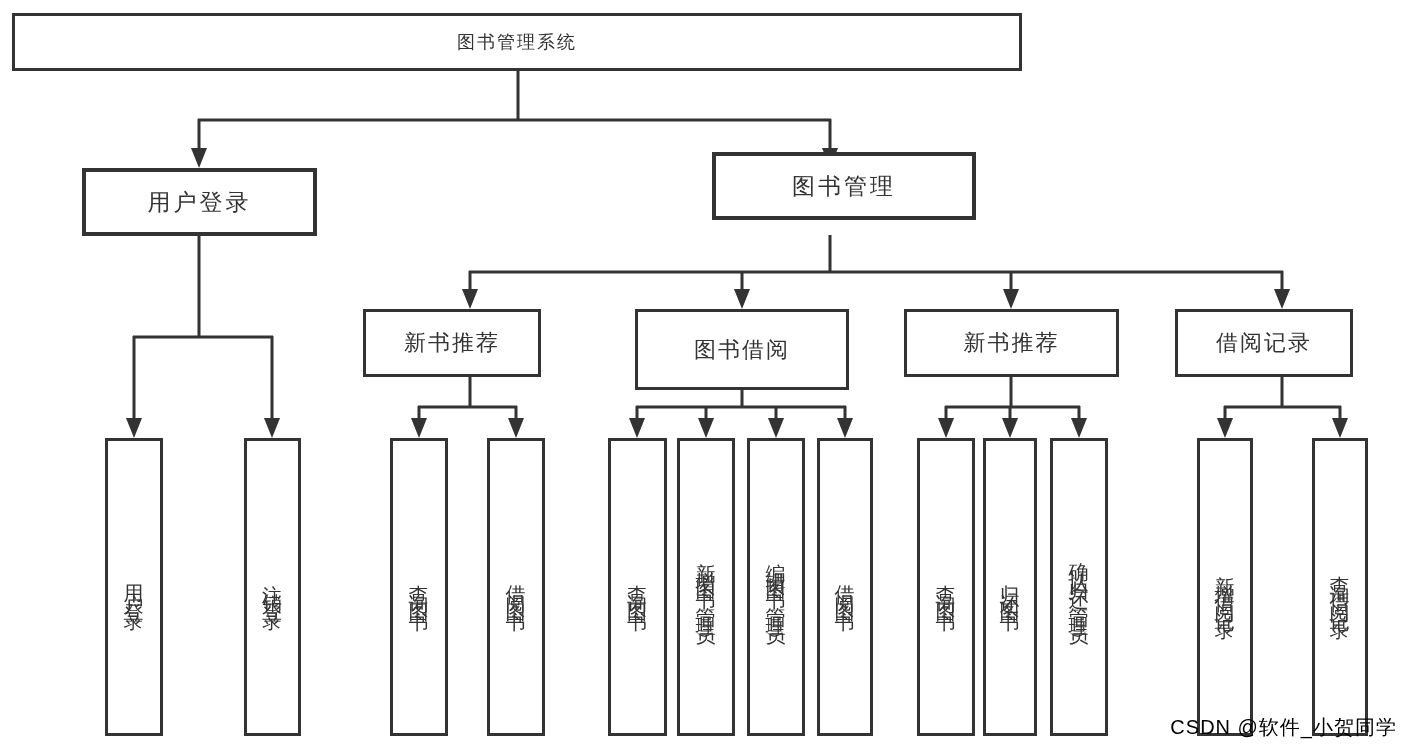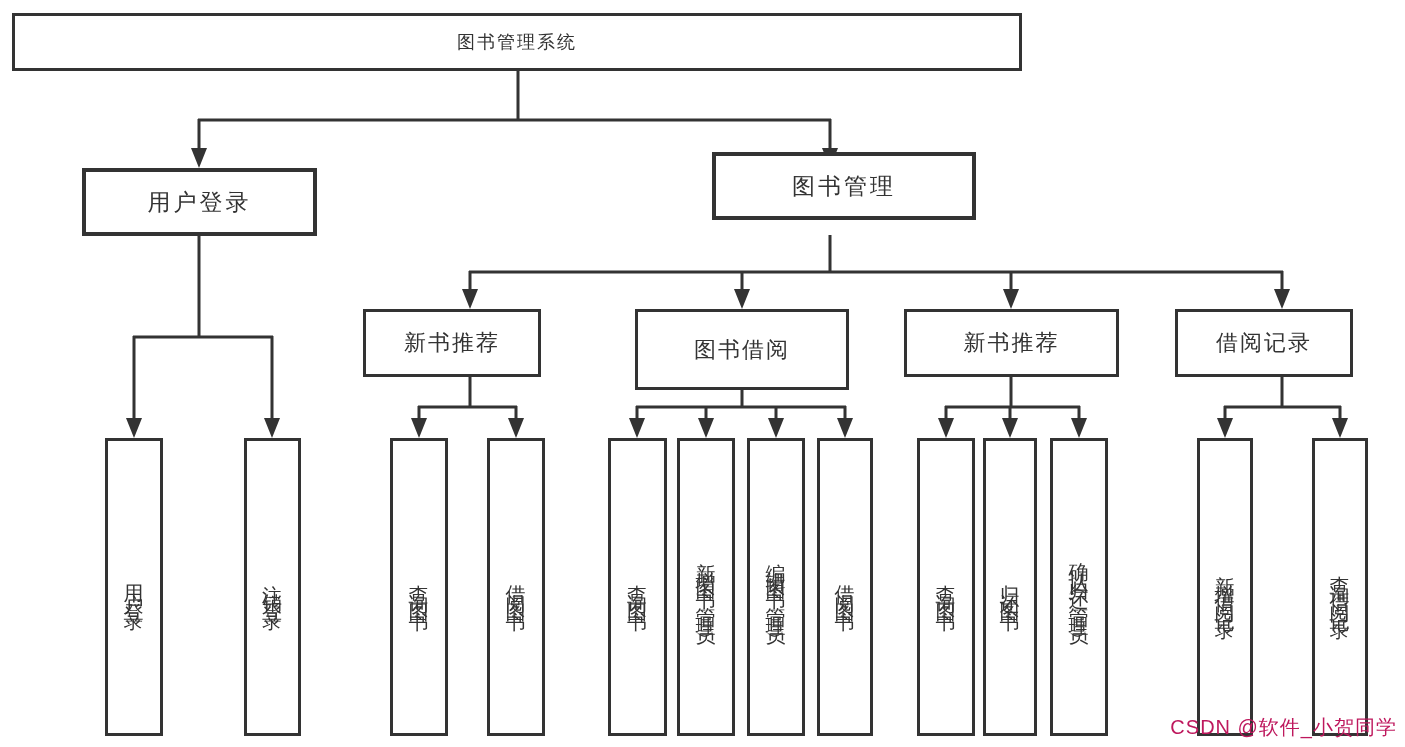--- a/index.html
+++ b/index.html
@@ -39,21 +39,21 @@
     letter-spacing: 9px;
     line-height: 1.1;
     white-space: nowrap;
   }
   .watermark {
     position: absolute;
     right: 8px;
     bottom: 6px;
     font-size: 20px;
     letter-spacing: 1px;
-    color: #be185d;
+    color: #000000;
     z-index: 3;
   }
 </style>
 </head>
 <body>
 
 <div class="canvas">
 
   <svg class="connectors" viewBox="0 0 1405 747" xmlns="http://www.w3.org/2000/svg">
     <g stroke="#333333" stroke-width="3" fill="none">

